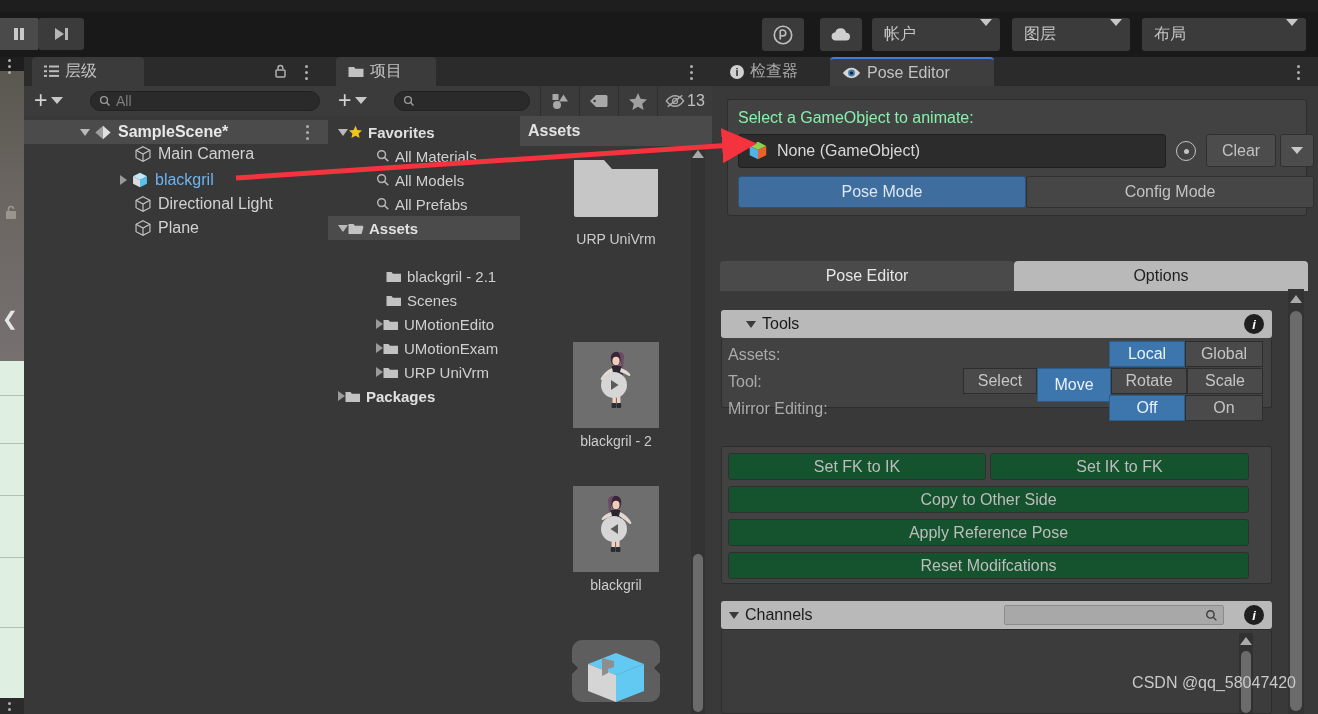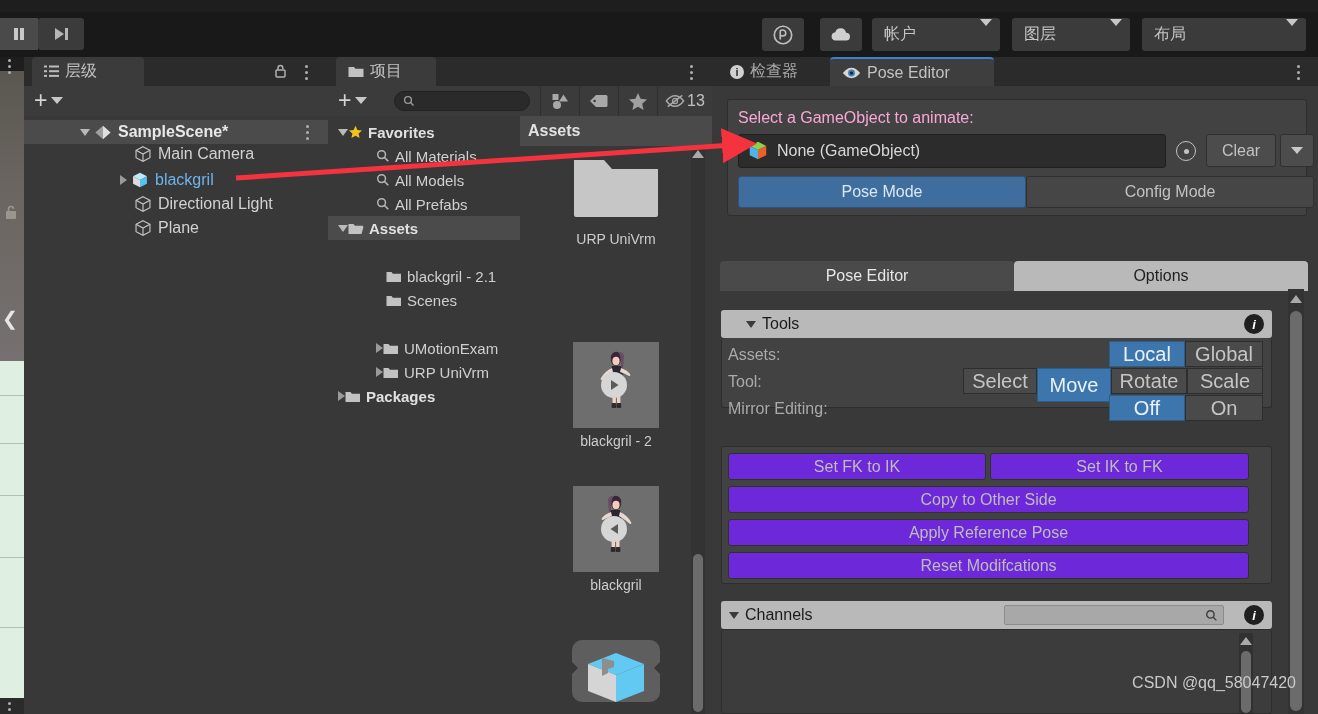--- a/index.html
+++ b/index.html
@@ -110,53 +110,53 @@
   .thumb-img { width:86px; height:86px; background:#6e6e6e; position:relative; }
   .vrm-fig { position:absolute; left:50%; top:6px; transform:translateX(-50%); }
 
   
   #inspector { left:712px; top:57px; width:606px; height:657px; background:#383838; }
   #i-tabbar { background:#2b2b2b; }
   .pe-body { position:absolute; left:0; top:29px; width:606px; height:628px; background:#393939; }
   .pe-box {
     position:absolute; background:#424242; border:1px solid #2d2d2d; border-radius:3px;
   }
-  .pe-label { font-size:16px; color:#f9a8d4; }
+  .pe-label { font-size:16px; color:#86efac; }
   .obj-field {
     position:absolute; background:#2c2c2c; border:1px solid #1f1f1f; border-radius:3px;
     display:flex; align-items:center; gap:8px; padding-left:8px;
     font-size:16px; color:#d8d8d8;
   }
   .btn {
     display:flex; align-items:center; justify-content:center;
     background:#4c4c4c; border:1px solid #303030; border-radius:3px;
     color:#c2c2c2; font-size:16px;
   }
   .btn.blue { background:#3f6e9e; color:#dbe7f2; border-color:#2e527a; }
   .btn.dark { background:#464646; }
-  .seg { display:flex; align-items:center; justify-content:center; font-size:20px;
+  .seg { display:flex; align-items:center; justify-content:center; font-size:16px;
          color:#c5c5c5; background:#4a4a4a; border:1px solid #2e2e2e; }
   .seg.on { background:#3d76ad; color:#e9f1f9; border-color:#2b5d8c; }
 
   .sub-tab {
     position:absolute; top:0; height:30px; display:flex; align-items:center; justify-content:center;
     font-size:16px; border-top-left-radius:4px; border-top-right-radius:4px;
   }
   .sub-tab.on { background:#4a4a4a; color:#e6e6e6; }
   .sub-tab.off { background:#b9b9b9; color:#1f1f1f; }
 
   .sec-hdr {
     position:absolute; height:28px; background:#b9b9b9; border-radius:3px;
     display:flex; align-items:center; padding:0 8px; color:#1b1b1b; font-size:16px; gap:6px;
   }
   .tw-dark { width:0;height:0;border-left:5px solid transparent;border-right:5px solid transparent;border-top:7px solid #3a3a3a;}
   .info-dot { width:20px;height:20px;border-radius:50%;background:#1f1f1f;color:#fff;
               display:flex;align-items:center;justify-content:center;font-size:13px;font-style:italic;font-weight:bold; }
   .act-btn {
-    position:absolute; height:27px; background:#6d28d9; border:1px solid #303030; border-radius:3px;
+    position:absolute; height:27px; background:#14532d; border:1px solid #303030; border-radius:3px;
     display:flex; align-items:center; justify-content:center; color:#bdbdbd; font-size:16px;
   }
   .srch-lite {
     position:absolute; background:#a8a8a8; border:1px solid #8c8c8c; border-radius:2px;
     display:flex; align-items:center; justify-content:flex-end; padding-right:5px;
   }
   .scroll-track { position:absolute; background:#333333; }
   .scroll-thumb { position:absolute; background:#6b6b6b; border-radius:6px; }
   .arrow-up { width:0;height:0;border-left:6px solid transparent;border-right:6px solid transparent;border-bottom:8px solid #a9a9a9; }
 
@@ -258,20 +258,27 @@
           <i></i>
           <i></i>
         </div>
     </div>
 
     <div id="h-toolbar">
       <div class="plus-btn" style="left:10px;top:4px;">
         <span class="plus-glyph">+</span>
         <span class="caret-d"></span>
       </div>
+      <div class="srch" style="left:66px;top:5px;width:230px;">
+        <svg width="12" height="12" viewBox="0 0 12 12">
+          <circle cx="5" cy="5" r="3.4" fill="none" stroke="#9a9a9a" stroke-width="1.4"></circle>
+          <line x1="7.6" y1="7.6" x2="10.5" y2="10.5" stroke="#9a9a9a" stroke-width="1.4"></line>
+        </svg>
+        <span class="ph">All</span>
+      </div>
     </div>
 
     <div id="h-rows">
         <div class="h-row scene-root" style="top: 63px;">
           <span style="display:inline-block;width:56px"></span>
           <span class="twisty tw-down"></span>
           <span style="display:flex;align-items:center;margin-right:6px;">
             <svg width="18" height="17" viewBox="0 0 20 18">
               <path d="M10 1.5 L18.5 9 L10 16.5 Z" fill="#e0e0e0"></path>
               <path d="M10 1.5 L1.5 9 L10 16.5 Z" fill="#9f9f9f"></path>
@@ -457,20 +464,30 @@
         </div>
         <div class="t-row" style="top: 172px;">
           <span style="display:inline-block;width:48px"></span>
           <span class="twisty" style="width:10px;"></span>
           <span style="display:flex;align-items:center;margin-right:5px;">
             <svg width="16" height="13" viewBox="0 0 16 13">
               <path d="M0.5 2 h5 l1.4 1.7 h8.1 v8.3 h-14.5 z" fill="#c2c2c2"></path>
             </svg>
           </span>
           <span>Scenes</span>
+        </div>
+        <div class="t-row" style="top: 196px;">
+          <span style="display:inline-block;width:48px"></span>
+          <span class="twisty tw-right"></span>
+          <span style="display:flex;align-items:center;margin-right:5px;">
+            <svg width="16" height="13" viewBox="0 0 16 13">
+              <path d="M0.5 2 h5 l1.4 1.7 h8.1 v8.3 h-14.5 z" fill="#c2c2c2"></path>
+            </svg>
+          </span>
+          <span>UMotionEdito</span>
         </div>
         <div class="t-row" style="top: 220px;">
           <span style="display:inline-block;width:48px"></span>
           <span class="twisty tw-right"></span>
           <span style="display:flex;align-items:center;margin-right:5px;">
             <svg width="16" height="13" viewBox="0 0 16 13">
               <path d="M0.5 2 h5 l1.4 1.7 h8.1 v8.3 h-14.5 z" fill="#c2c2c2"></path>
             </svg>
           </span>
           <span>UMotionExam</span>

